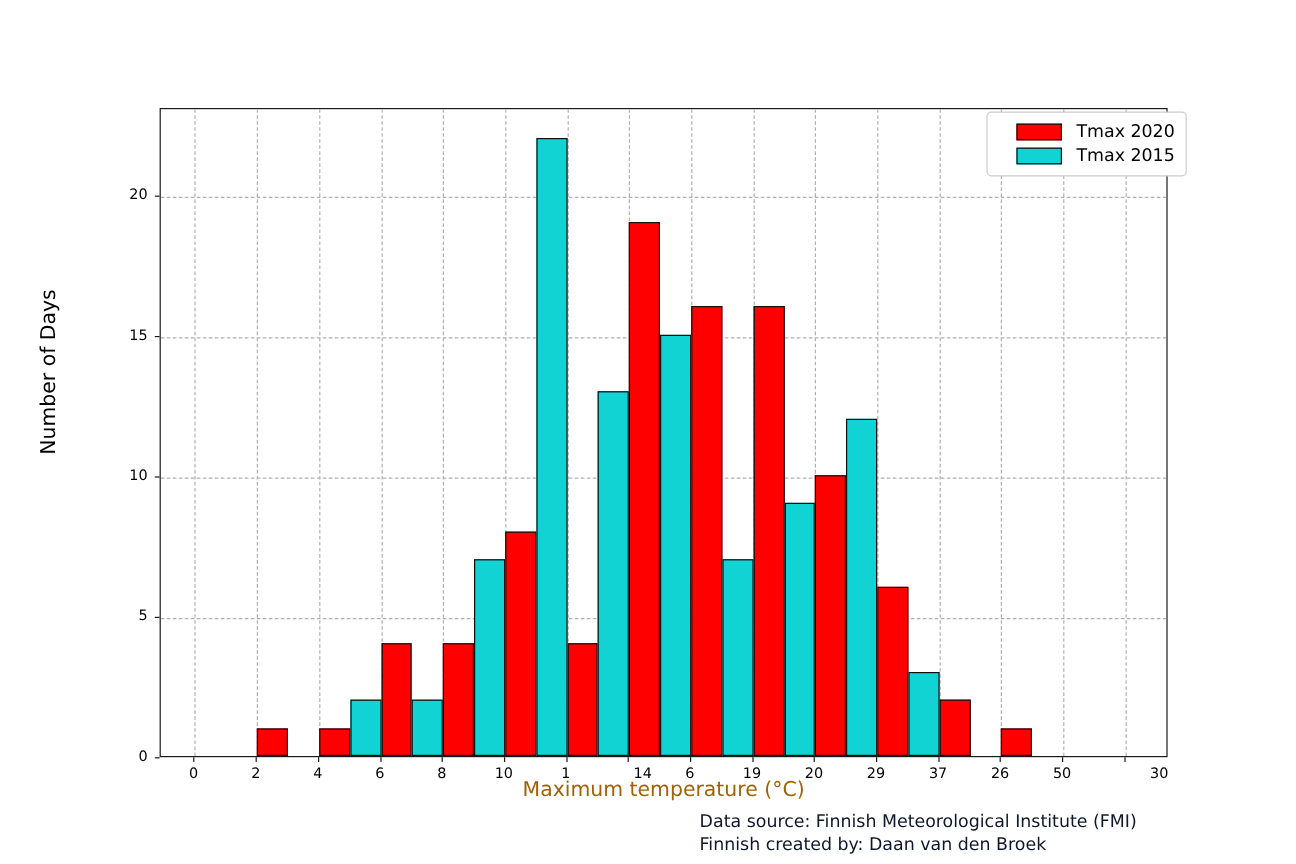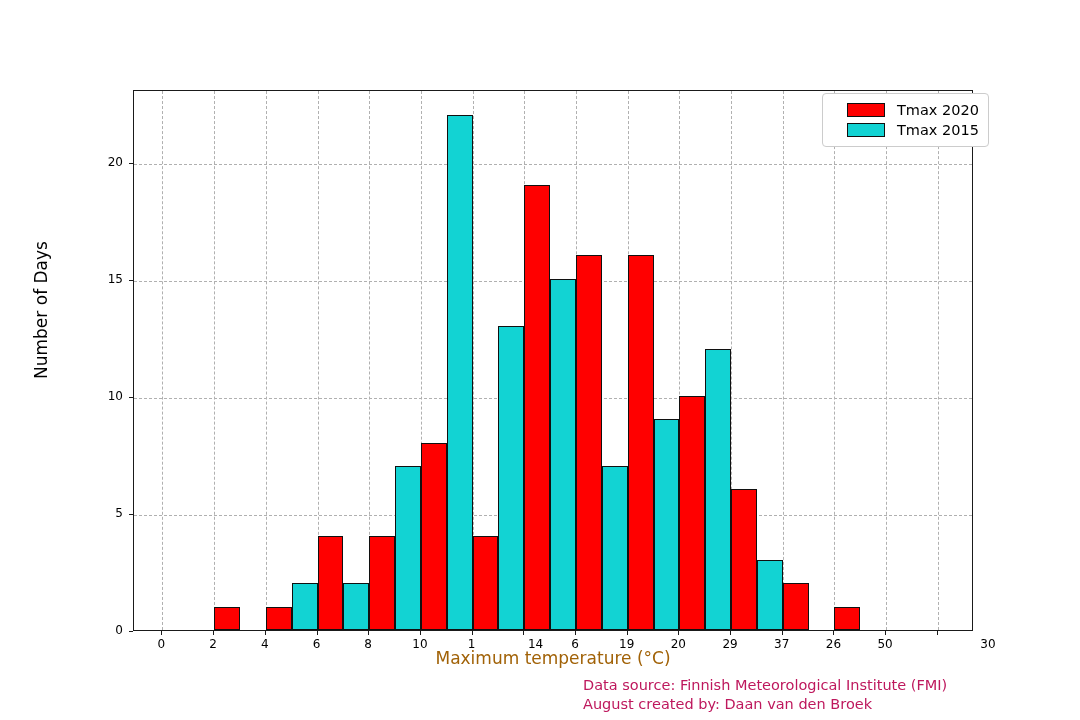--- a/index.html
+++ b/index.html
@@ -157,21 +157,21 @@
     white-space: nowrap;
   }
 
   
   #footer {
     position: absolute;
     left: 583px;
     top: 676px;
     font-size: 14.5px;
     line-height: 19px;
-    color: #be185d;
+    color: #0f172a;
   }
 </style>
 </head>
 <body>
 
 <div id="figure">
 
 
   <div id="plot-area">
     <div id="gridlines-v">
@@ -252,21 +252,21 @@
       <div class="xtick-label" style="left: 678.354px;">20</div>
       <div class="xtick-mark" style="left: 730.046px;"></div>
       <div class="xtick-label" style="left: 730.046px;">29</div>
       <div class="xtick-mark" style="left: 781.738px;"></div>
       <div class="xtick-label" style="left: 781.738px;">37</div>
       <div class="xtick-mark" style="left: 833.431px;"></div>
       <div class="xtick-label" style="left: 833.431px;">26</div>
       <div class="xtick-mark" style="left: 885.123px;"></div>
       <div class="xtick-label" style="left: 885.123px;">50</div>
       <div class="xtick-mark" style="left: 936.815px;"></div>
-      <div class="xtick-label" style="left: 988px;">30</div>
+      <div class="xtick-label" style="left: 966px;">30</div>
     </div>
   <div id="yticks">
       <div class="ytick-mark" style="top: 631px;"></div>
       <div class="ytick-label" style="top: 631px;">0</div>
       <div class="ytick-mark" style="top: 513.9px;"></div>
       <div class="ytick-label" style="top: 513.9px;">5</div>
       <div class="ytick-mark" style="top: 396.801px;"></div>
       <div class="ytick-label" style="top: 396.801px;">10</div>
       <div class="ytick-mark" style="top: 279.701px;"></div>
       <div class="ytick-label" style="top: 279.701px;">15</div>
@@ -283,16 +283,16 @@
       <span class="legend-text">Tmax 2020</span>
     </div>
     <div class="legend-row">
       <span class="legend-swatch" style="background: rgb(18, 211, 211);"></span>
       <span class="legend-text">Tmax 2015</span>
     </div>
   </div>
 
   <div id="footer">
     <div>Data source: Finnish Meteorological Institute (FMI)</div>
-    <div>August created by: Daan van den Broek</div>
+    <div>Finnish created by: Daan van den Broek</div>
   </div>
 
 </div>
 
 </body></html>

